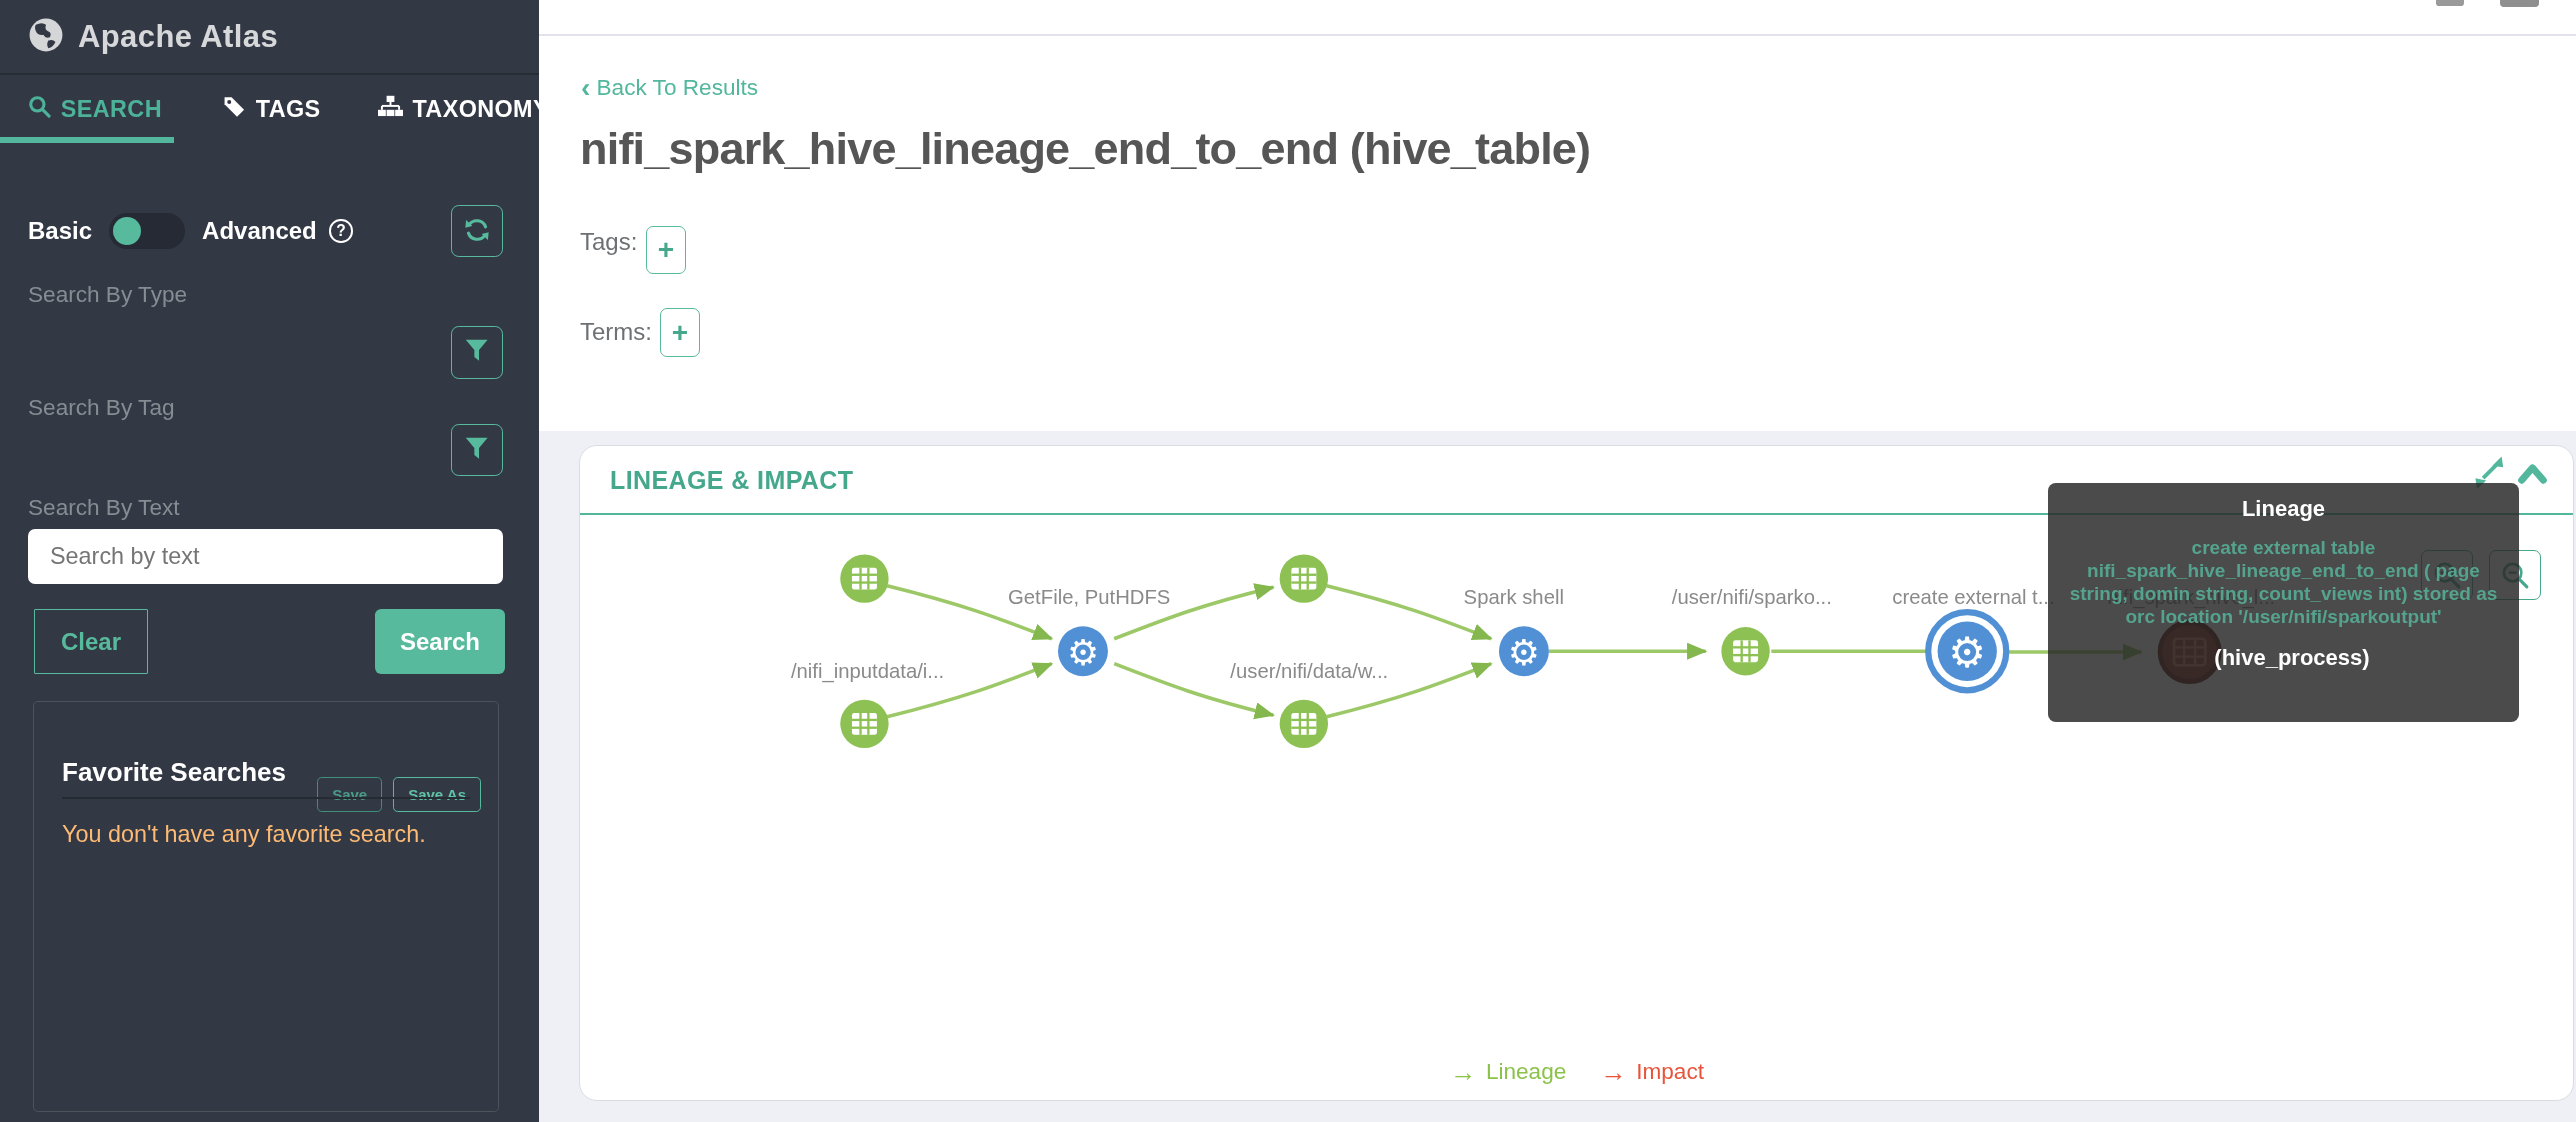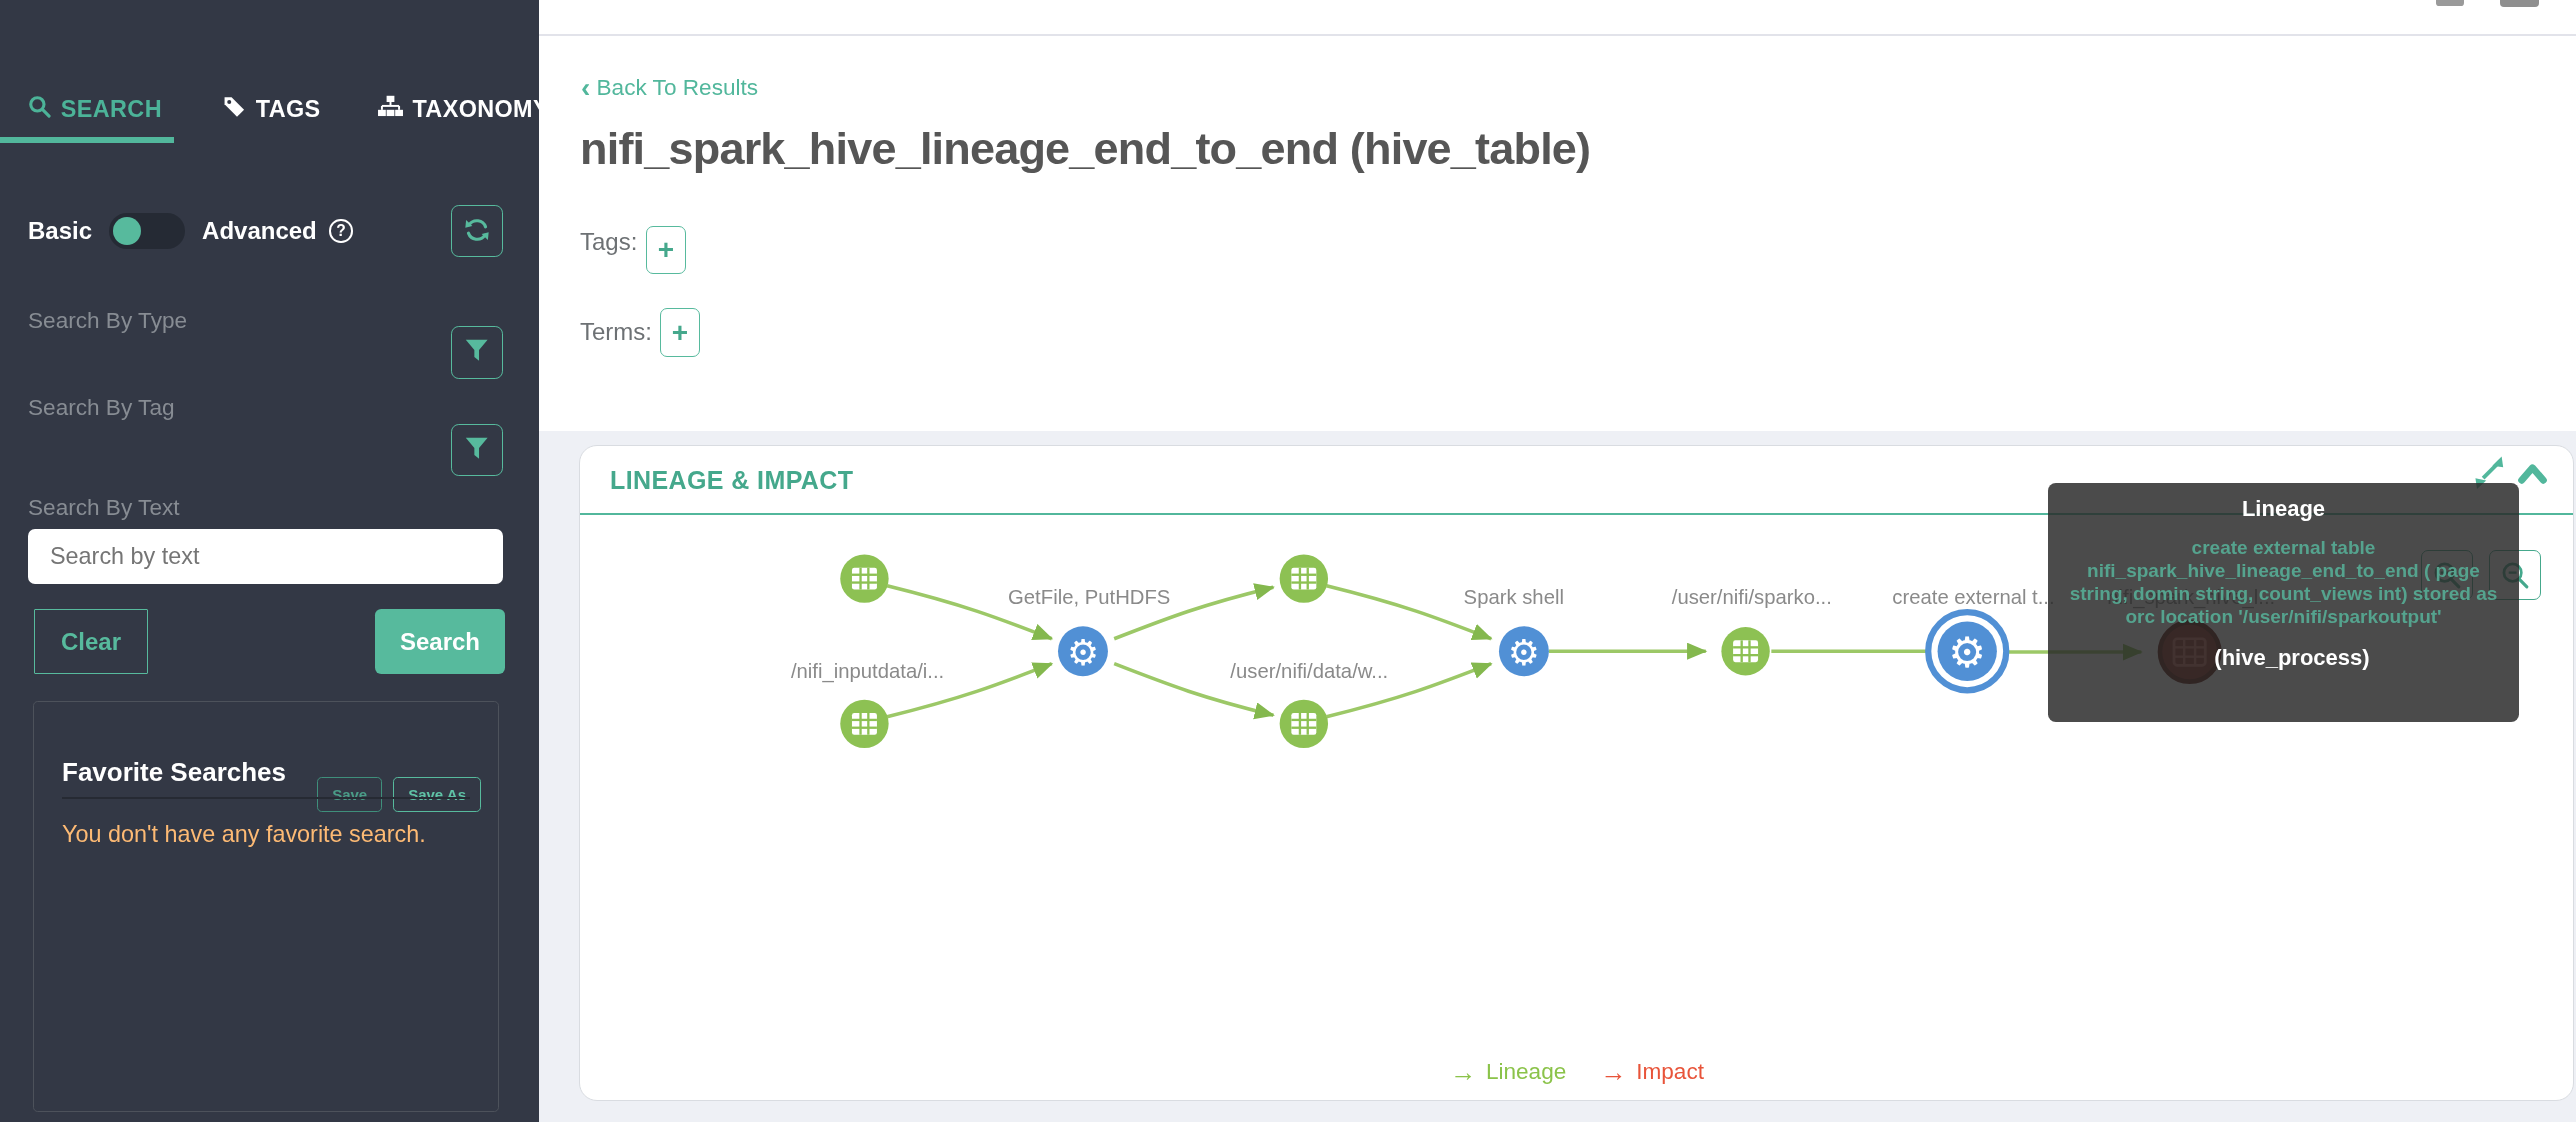--- a/index.html
+++ b/index.html
@@ -81,20 +81,30 @@
   .tooltip { position:absolute; left:1468px; top:37px; width:471px; height:239px; background:rgba(40,40,40,0.84); border-radius:7.8px; z-index:6; text-align:center; padding-top:12.5px; }
   .tt-title { color:#ffffff; font-size:22px; font-weight:700; margin-bottom:14px; }
   .tt-body { color:#55a38e; font-size:19px; line-height:1.22; width:437px; margin:0 auto; font-weight:600; }
   .tt-footer { color:#ffffff; font-size:22px; font-weight:700; margin-top:17px;margin-left:17px; }
 </style>
 </head>
 <body>
 
 <div class="sidebar">
 
+  <div class="brand-row">
+    <span>
+      <svg width="36" height="36" viewBox="0 0 46 46">
+        <circle cx="23" cy="23" r="21" fill="#d4d6d8"></circle>
+        <path d="M10 10 q8 -4 13 0 q-2 6 2 8 q6 2 3 8 q-6 2 -8 -3 q-8 1 -10 -5 q-2 -5 0 -8z" fill="#333845"></path>
+        <path d="M26 30 q6 -2 9 2 q-3 7 -9 8 q-3 -5 0 -10z" fill="#333845"></path>
+      </svg>
+    </span>
+    <span class="brand-text">Apache Atlas</span>
+  </div>
 
   <div class="tabs-row">
     <div class="tab search active">
       <span>
         <svg width="23.4" height="23.4" viewBox="0 0 30 30">
             <circle cx="12" cy="12" r="8.5" fill="none" stroke="#4cb398" stroke-width="4"></circle>
             <line x1="18.5" y1="18.5" x2="27" y2="27" stroke="#4cb398" stroke-width="4" stroke-linecap="round"></line>
           </svg>
       </span>
       <span>SEARCH</span>
@@ -139,21 +149,21 @@
     <span>
       <svg width="28" height="28" viewBox="0 0 36 36">
         <path d="M29 14 A12 12 0 0 0 8 11" fill="none" stroke="#57ba9d" stroke-width="4" stroke-linecap="round"></path>
         <polygon points="4,5 12,13 3,15" fill="#57ba9d"></polygon>
         <path d="M7 22 A12 12 0 0 0 28 25" fill="none" stroke="#57ba9d" stroke-width="4" stroke-linecap="round"></path>
         <polygon points="32,31 24,23 33,21" fill="#57ba9d"></polygon>
       </svg>
     </span>
   </div>
 
-  <div class="field-label" style="top:308px;">Search By Type</div>
+  <div class="field-label" style="top:282px;">Search By Type</div>
   <div class="side-sq-btn" style="left:451px; top:326px; height:53px;">
     <span>
       <svg width="23.4" height="23.4" viewBox="0 0 30 30">
           <path d="M1 1 H29 L18 14 V28 L12 23 V14 Z" fill="#57ba9d"></path>
         </svg>
     </span>
   </div>
 
   <div class="field-label" style="top:395px;">Search By Tag</div>
   <div class="side-sq-btn" style="left:451px; top:424px; height:52px;">

